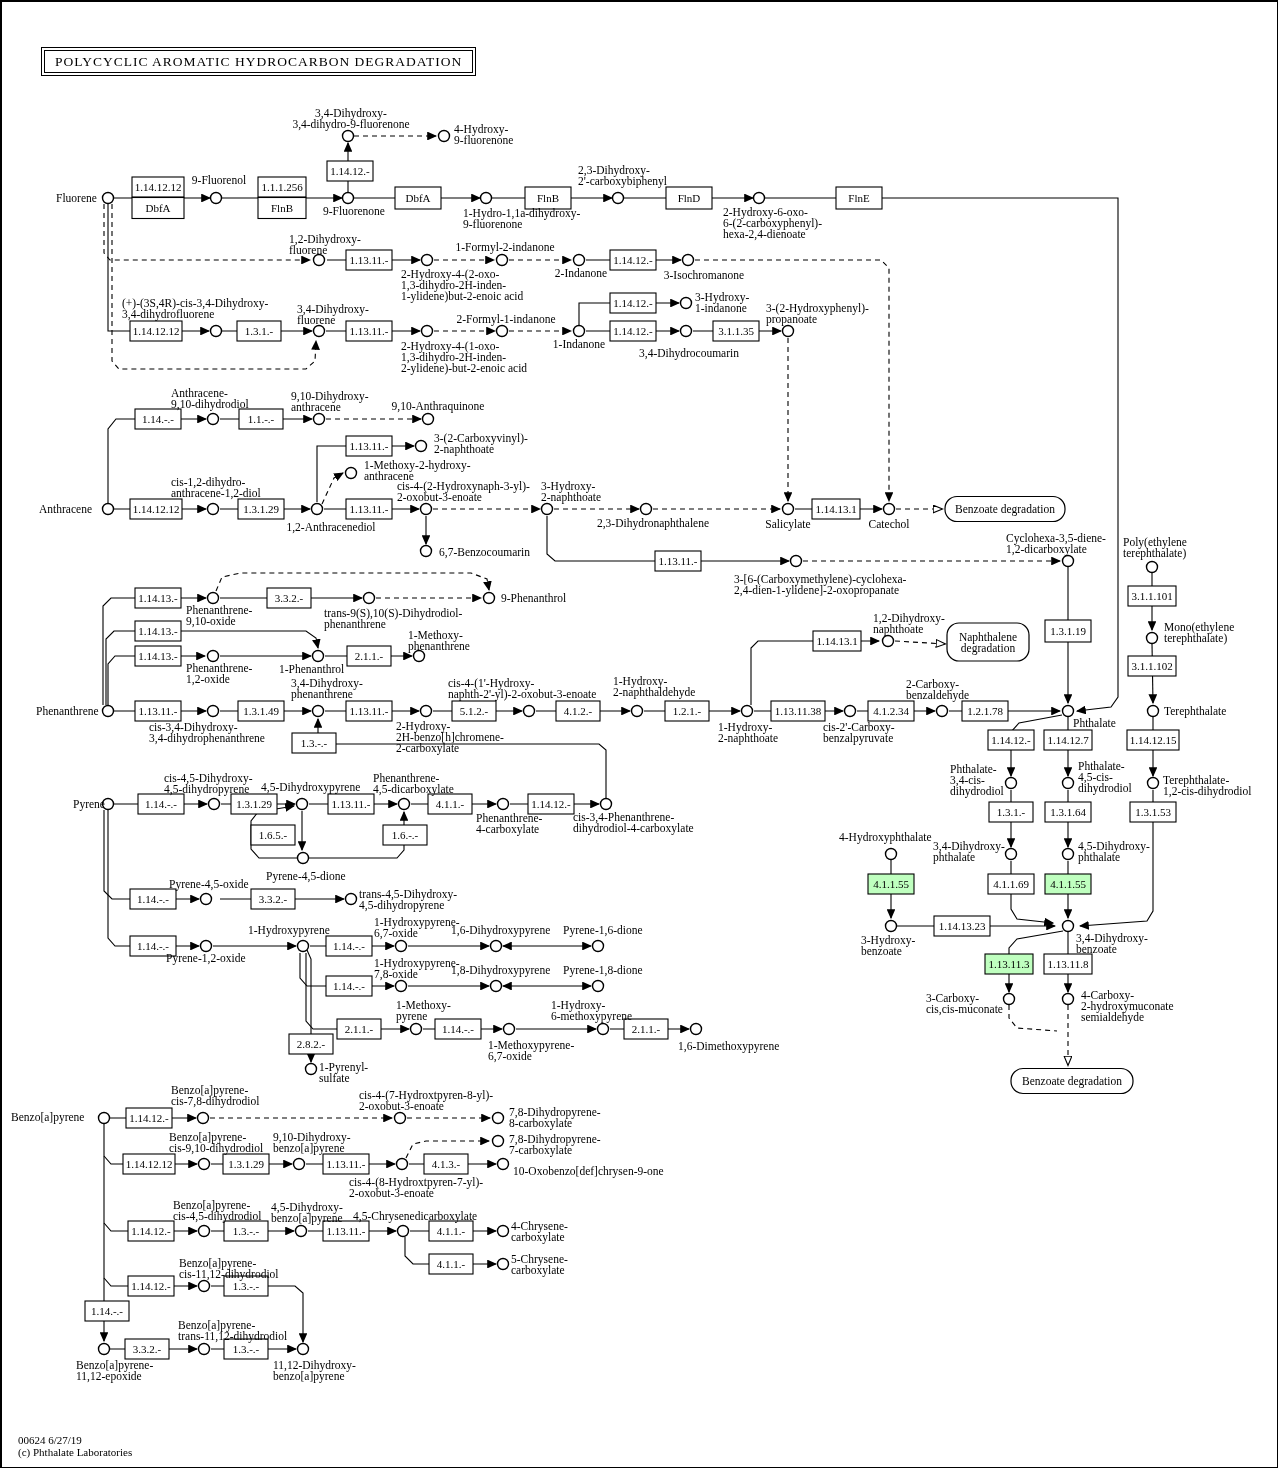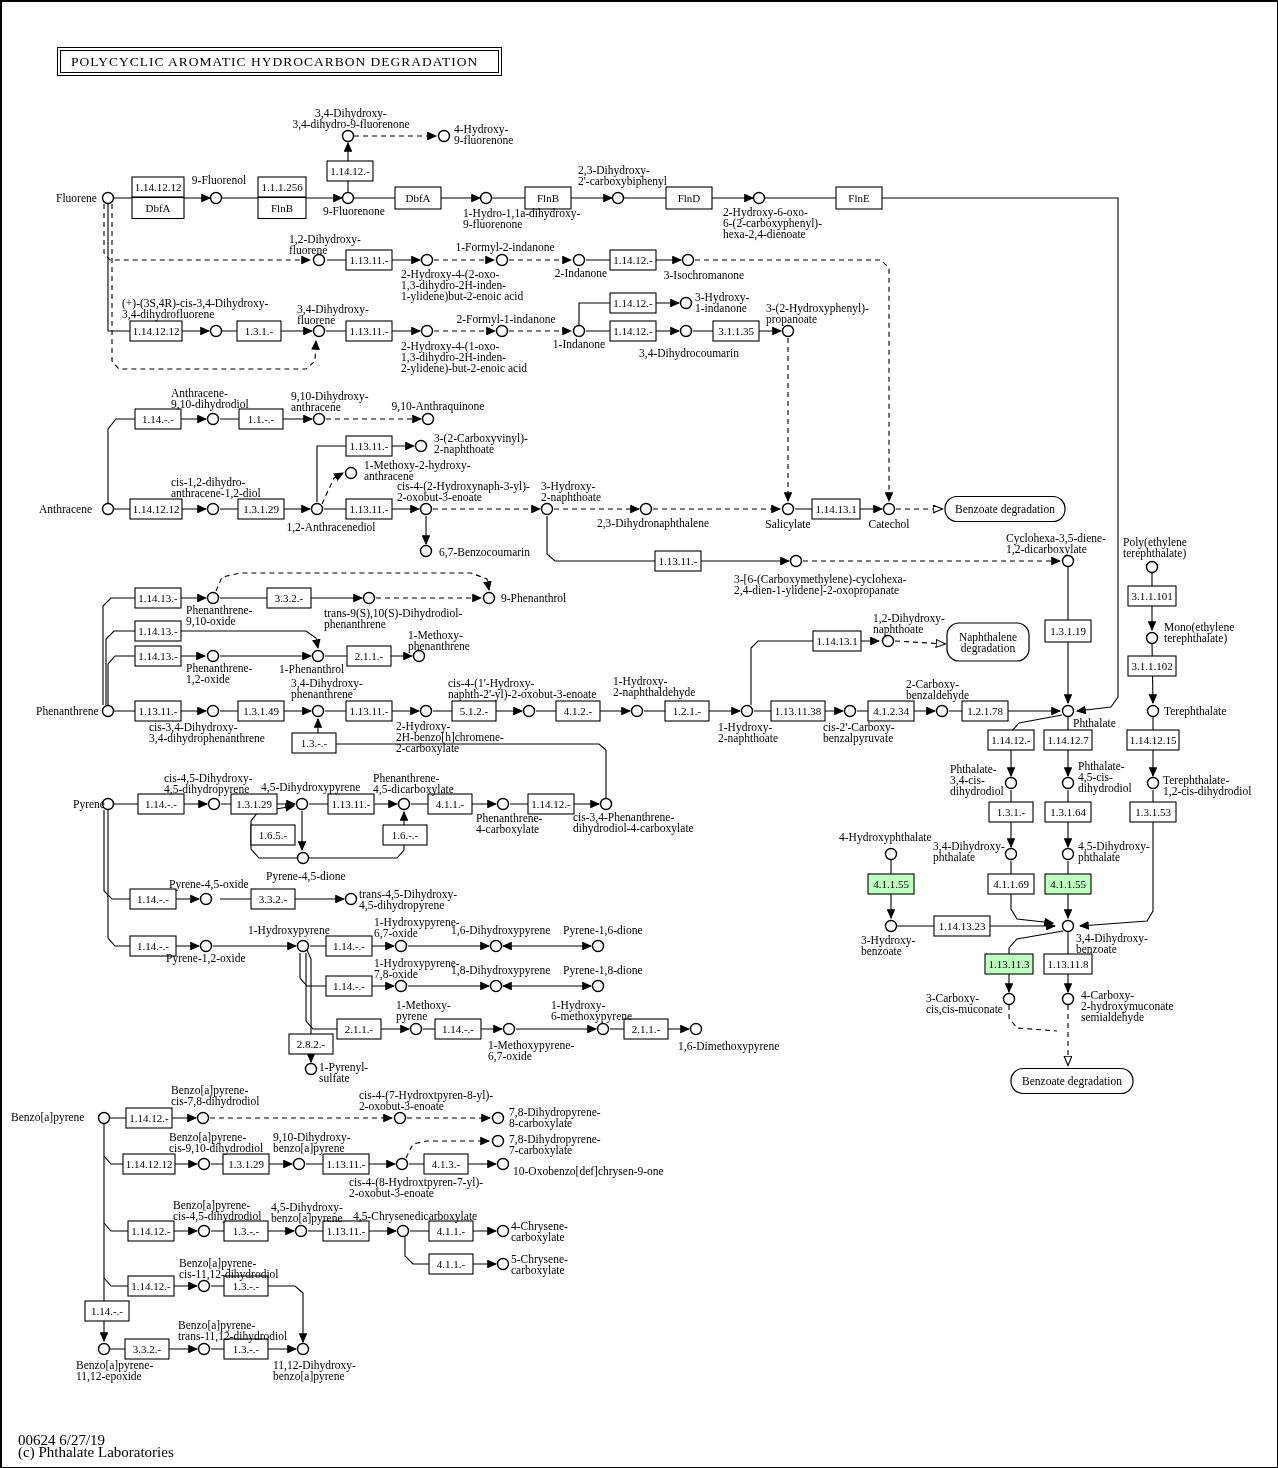--- a/index.html
+++ b/index.html
@@ -1,21 +1,21 @@
 <!DOCTYPE html>
 <html><head>
 <meta charset="utf-8">
 <style>
   html,body{margin:0;padding:0;background:#fff;}
   #canvas{position:relative;width:1278px;height:1468px;background:#fff;box-sizing:border-box;border:1px solid #000;overflow:hidden;
           font-family:"Liberation Serif","DejaVu Serif",serif;}
   #diagram{position:absolute;left:0;top:0;}
-  #title-box{position:absolute;left:56px;top:46px;border:4px double #000;background:#fff;padding:3px 20px 2px 10px;
+  #title-box{position:absolute;left:40px;top:46px;border:4px double #000;background:#fff;padding:3px 10px 2px 10px;
              font-size:13.5px;letter-spacing:1px;white-space:nowrap;}
-  #footer{position:absolute;left:17px;top:1433px;font-size:15px;line-height:12px;color:#000;}
+  #footer{position:absolute;left:17px;top:1433px;font-size:11px;line-height:12px;color:#000;}
   svg text{fill:#000;}
   .edge{stroke:#000;stroke-width:1.1;fill:none;}
   .dash{stroke-dasharray:5 4;}
   .cpd{fill:#fff;stroke:#000;stroke-width:1.4;}
   .ebox{stroke:#000;stroke-width:1.1;}
   .etxt{font-size:11px;text-anchor:middle;}
   .lbl{font-size:11.5px;}
   .term{fill:#fff;stroke:#000;stroke-width:1.2;}
 </style>
 </head>

